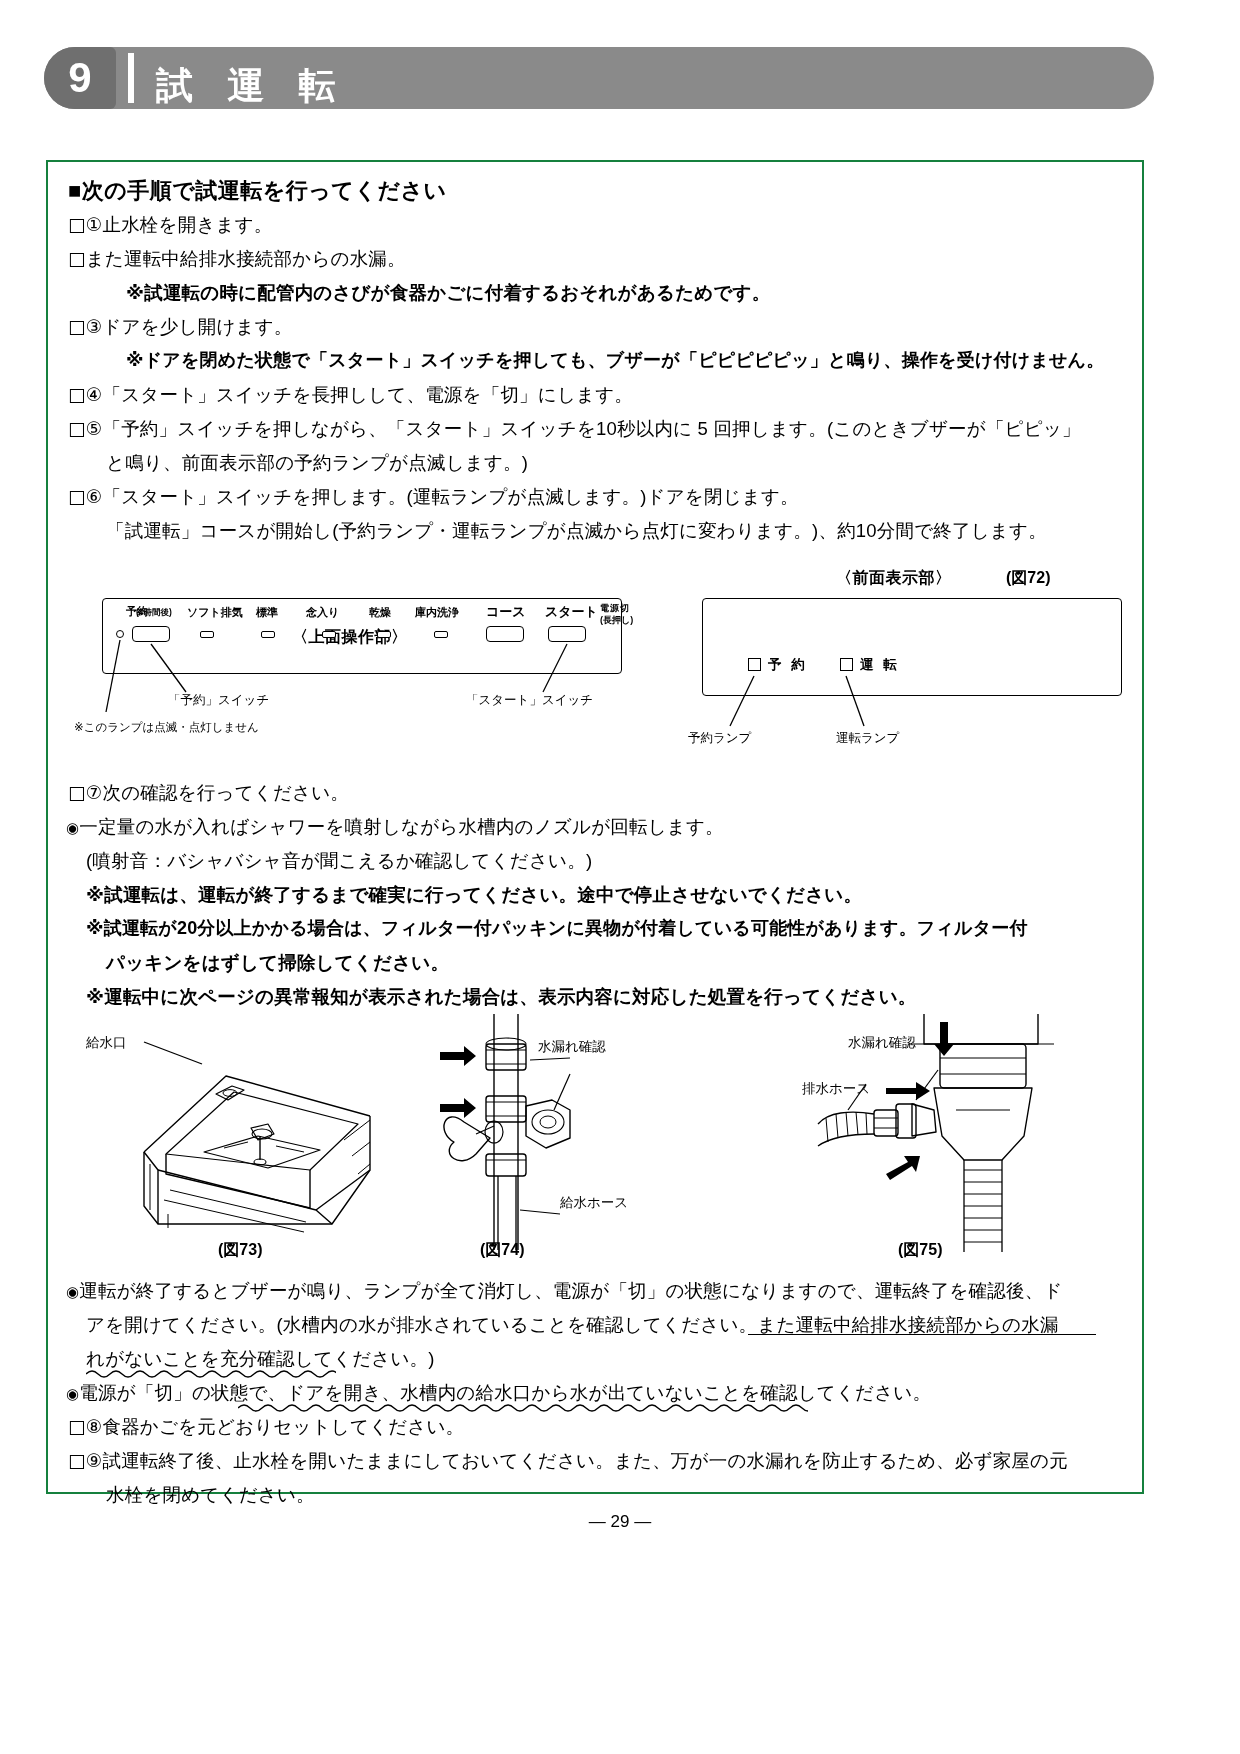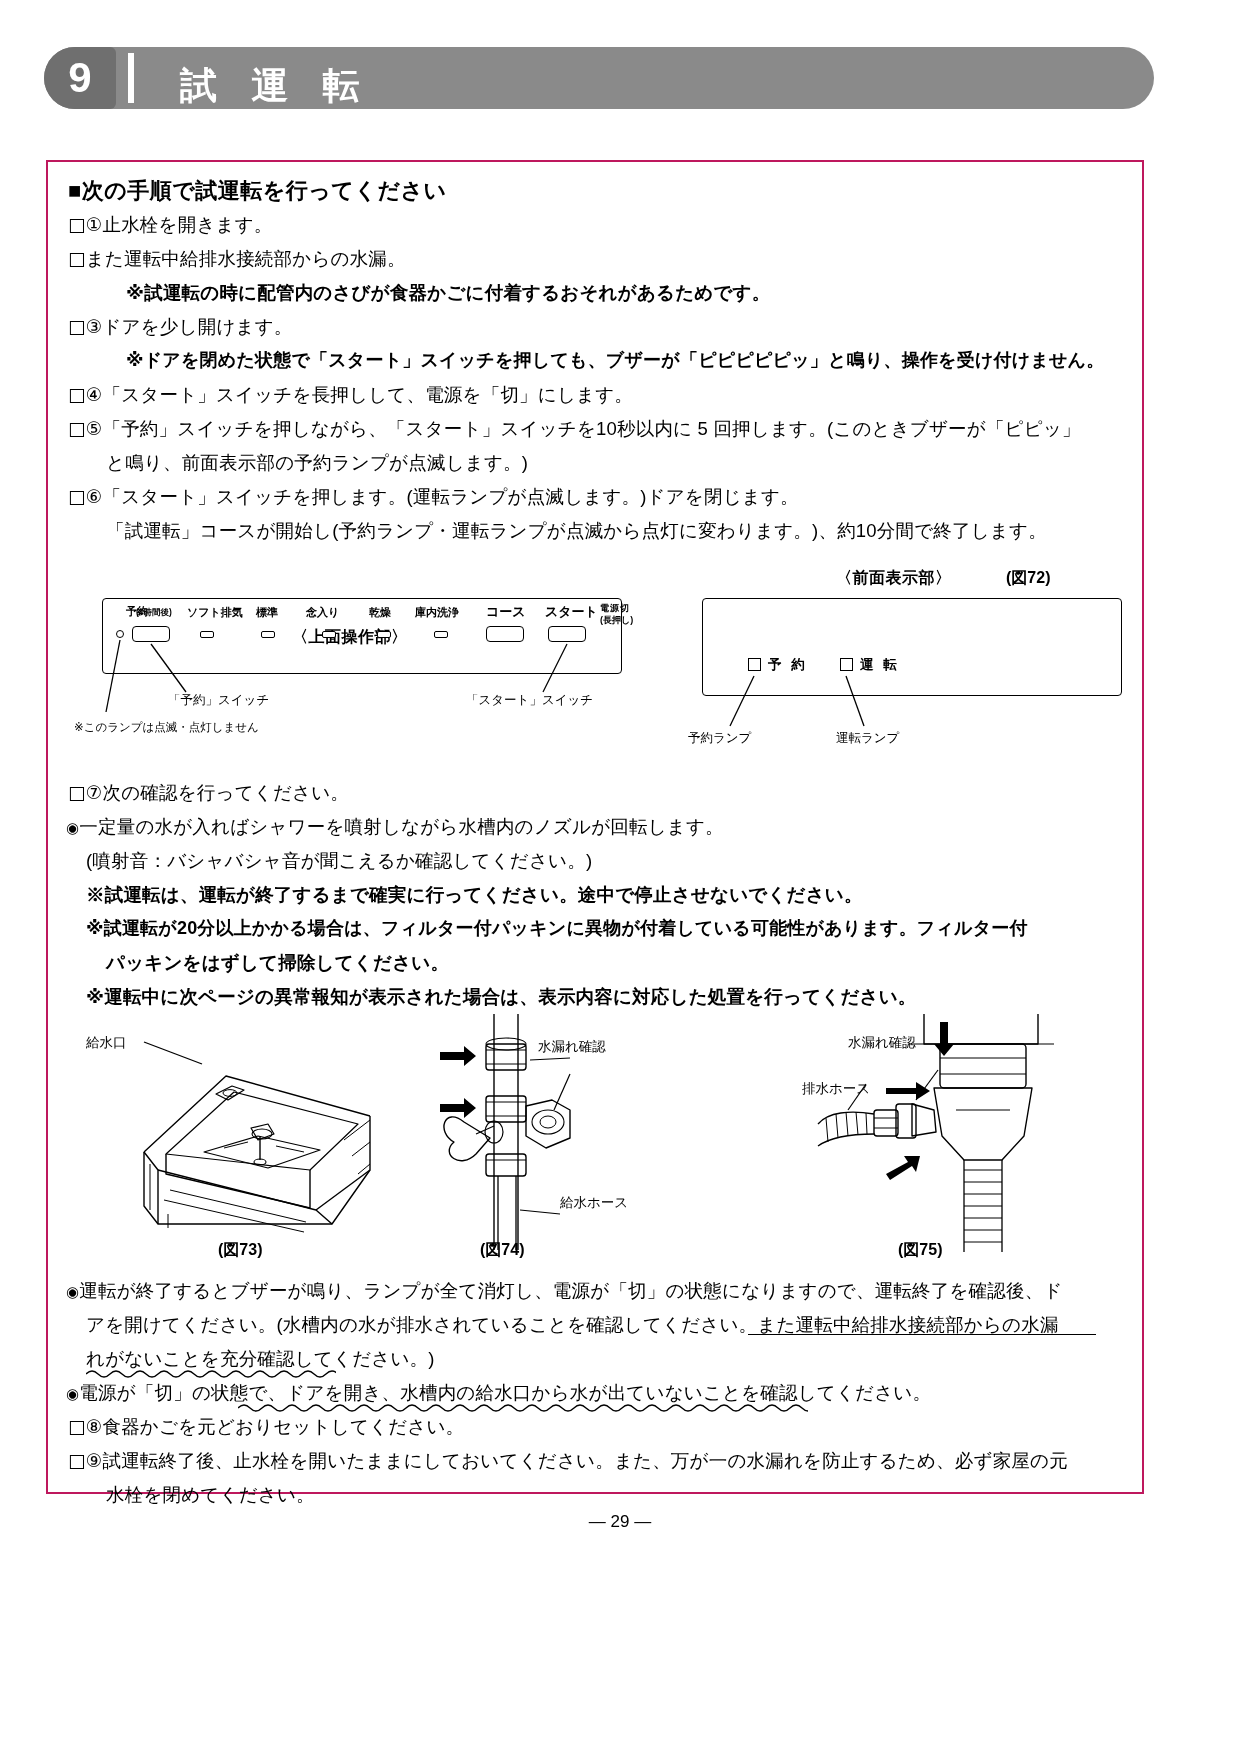--- a/index.html
+++ b/index.html
@@ -14,27 +14,27 @@
   
   .banner{position:absolute;left:44px;top:47px;width:1110px;height:62px;}
   .banner-bar{position:absolute;left:0;top:0;width:100%;height:62px;
     background:#8a8a8a;border-radius:31px 31px 31px 31px;}
   .banner-numbox{position:absolute;left:0;top:0;width:72px;height:62px;
     background:#6f6f6f;border-radius:31px 6px 6px 31px;
     display:flex;align-items:center;justify-content:center;}
   .banner-num{color:#fff;font-size:42px;font-weight:bold;line-height:1;}
   .banner-sep{position:absolute;left:84px;top:6px;width:6px;height:50px;background:#fff;}
   .banner-title{position:absolute;left:112px;top:0;height:78px;display:flex;align-items:center;
-    color:#fff;font-size:37px;font-weight:bold;letter-spacing:12px;margin-left:24px;}
+    color:#fff;font-size:37px;font-weight:bold;letter-spacing:12px;}
 
   .topnote{position:absolute;left:44px;top:118px;font-size:17.5px;letter-spacing:.3px;}
 
   
   .block{position:absolute;left:46px;top:160px;width:1098px;height:1334px;
-    border:2px solid #be185d;box-sizing:border-box;background:#fff;}
+    border:2px solid #15803d;box-sizing:border-box;background:#fff;}
 
   .b-head{position:absolute;left:20px;top:14px;font-size:22px;font-weight:bold;letter-spacing:.5px;}
 
   .line{position:absolute;font-size:18.5px;letter-spacing:.2px;white-space:nowrap;}
   .line.bold{font-weight:bold;}
   .chk{font-family:"DejaVu Sans",sans-serif;}
 
   
   .opcap{position:absolute;font-size:16px;font-weight:bold;letter-spacing:.5px;}
   .panel{position:absolute;border:1.6px solid #000;box-sizing:border-box;}
@@ -162,21 +162,21 @@
     <div class="calloutlbl" style="left:640px;top:568px;">予約ランプ</div>
     <div class="calloutlbl" style="left:788px;top:568px;">運転ランプ</div>
 
     <div class="line" style="left:20px;top:618px;">
       <span class="chk">□</span><span>⑦次の確認を行ってください。</span>
     </div>
     <div class="line" style="left:18px;top:652px;">
       <span style="font-size:15px;">◉</span><span>一定量の水が入ればシャワーを噴射しながら水槽内のノズルが回転します。</span>
     </div>
     <div class="line" style="left:38px;top:686px;">(噴射音：バシャバシャ音が聞こえるか確認してください。)</div>
-    <div class="line bold" style="left:38px;top:720px;font-family:Liberation Serif, serif;">※試運転は、運転が終了するまで確実に行ってください。途中で停止させないでください。</div>
+    <div class="line bold" style="left:38px;top:720px;">※試運転は、運転が終了するまで確実に行ってください。途中で停止させないでください。</div>
     <div class="line bold" style="left:38px;top:754px;font-size:18px;">※試運転が20分以上かかる場合は、フィルター付パッキンに異物が付着している可能性があります。フィルター付</div>
     <div class="line bold" style="left:58px;top:788px;">パッキンをはずして掃除してください。</div>
     <div class="line bold" style="left:38px;top:822px;">※運転中に次ページの異常報知が表示された場合は、表示内容に対応した処置を行ってください。</div>
 
     <svg class="illu" style="left:60px;top:862px;width:290px;height:228px;" viewBox="0 0 290 228">
       <g fill="none" stroke="#000" stroke-width="1.4" stroke-linejoin="round">
 
         <path d="M36 128 L36 182 L50 200 L224 200 L262 146 L262 92"></path>
         <path d="M36 128 L118 52 L262 92"></path>
         <path d="M50 200 L50 146 L36 128"></path>

